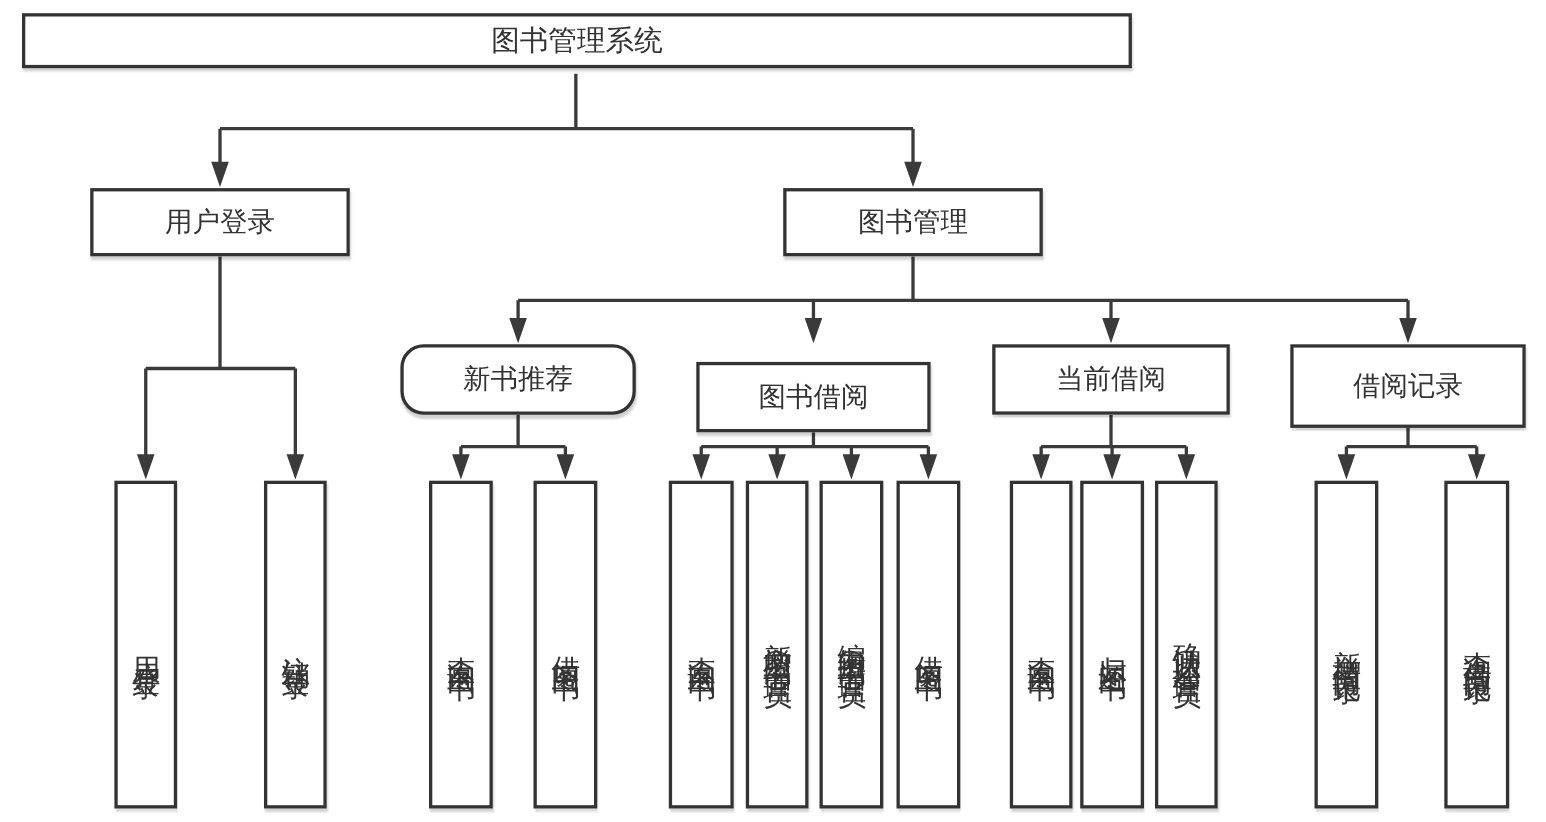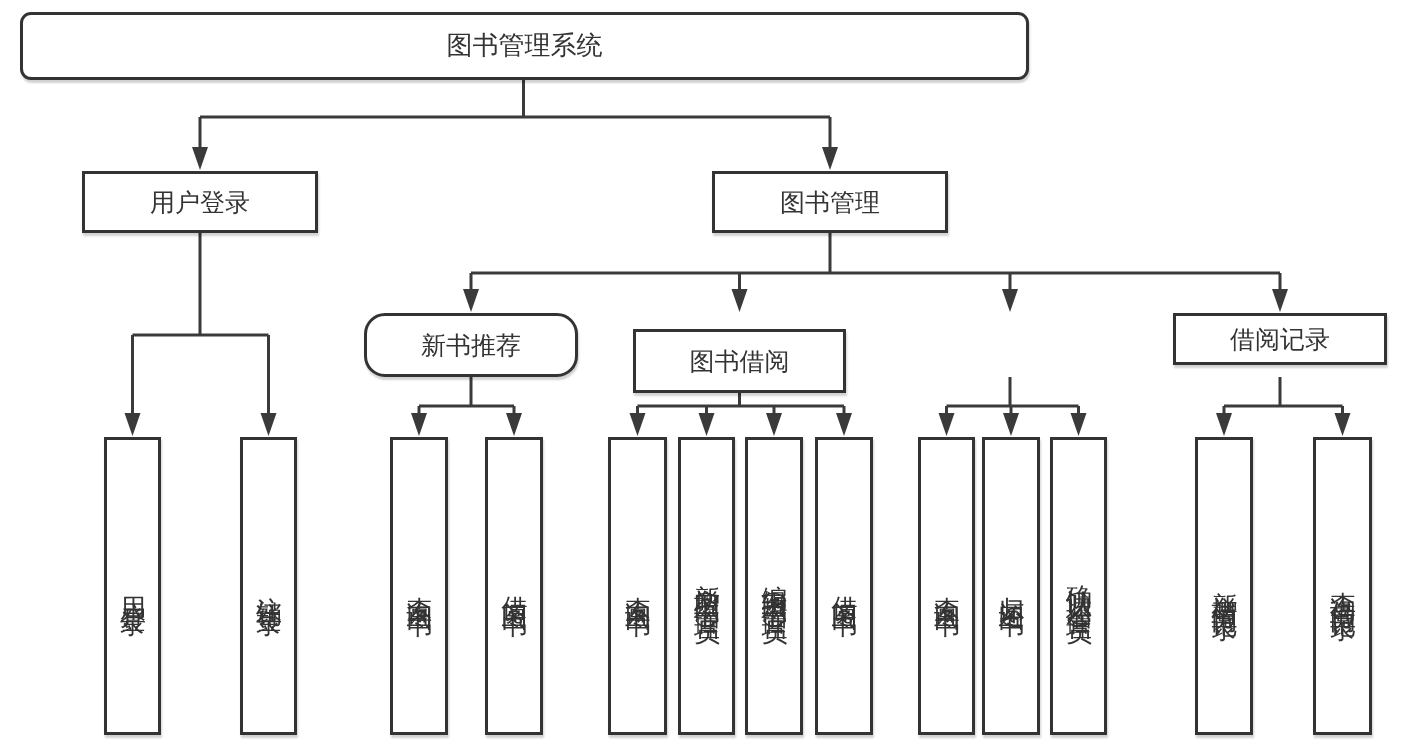--- a/index.html
+++ b/index.html
@@ -88,28 +88,29 @@
       <polygon points="766,413 782,413 774,436"></polygon>
       <polygon points="836,413 852,413 844,436"></polygon>
       <polygon points="938.5,413 954.5,413 946.5,436"></polygon>
       <polygon points="1003,413 1019,413 1011,436"></polygon>
       <polygon points="1070.5,413 1086.5,413 1078.5,436"></polygon>
       <polygon points="1216,413 1232,413 1224,436"></polygon>
       <polygon points="1334.5,413 1350.5,413 1342.5,436"></polygon>
     </g>
   </svg>
 
-  <div class="node root-node" style="left:20px; top:12px; width:1009px; height:68px;border-radius:11px;">图书管理系统</div>
+  <div class="node root-node" style="left:20px; top:12px; width:1009px; height:50px;">图书管理系统</div>
 
   <div class="node" style="left:82px; top:171px; width:236px; height:62px;">用户登录</div>
   <div class="node" style="left:712px; top:171px; width:236px; height:62px;">图书管理</div>
 
   <div class="node" style="left:364px; top:313px; width:214px; height:64px;border-radius:21px;">新书推荐</div>
   <div class="node" style="left:633px; top:313px; width:213px; height:64px;margin-top:16px;">图书借阅</div>
-  <div class="node" style="left:1173px; top:313px; width:214px; height:52px;">借阅记录</div>
+  <div class="node" style="left:902px; top:313px; width:216px; height:64px;">当前借阅</div>
+  <div class="node" style="left:1173px; top:313px; width:214px; height:76px;">借阅记录</div>
 
   <div class="node leaf" style="left:104px; top:437px; width:57px; height:298px;">用户登录</div>
   <div class="node leaf" style="left:240px; top:437px; width:57px; height:298px;">注销登录</div>
 
   <div class="node leaf" style="left:390px; top:437px; width:58px; height:298px;">查询图书</div>
   <div class="node leaf" style="left:485px; top:437px; width:58px; height:298px;">借阅图书</div>
 
   <div class="node leaf" style="left:608px; top:437px; width:59px; height:298px;">查询图书</div>
   <div class="node leaf" style="left:678px; top:437px; width:57px; height:298px;">新增图书（管理员）</div>
   <div class="node leaf" style="left:745px; top:437px; width:58px; height:298px;">编辑图书（管理员）</div>

